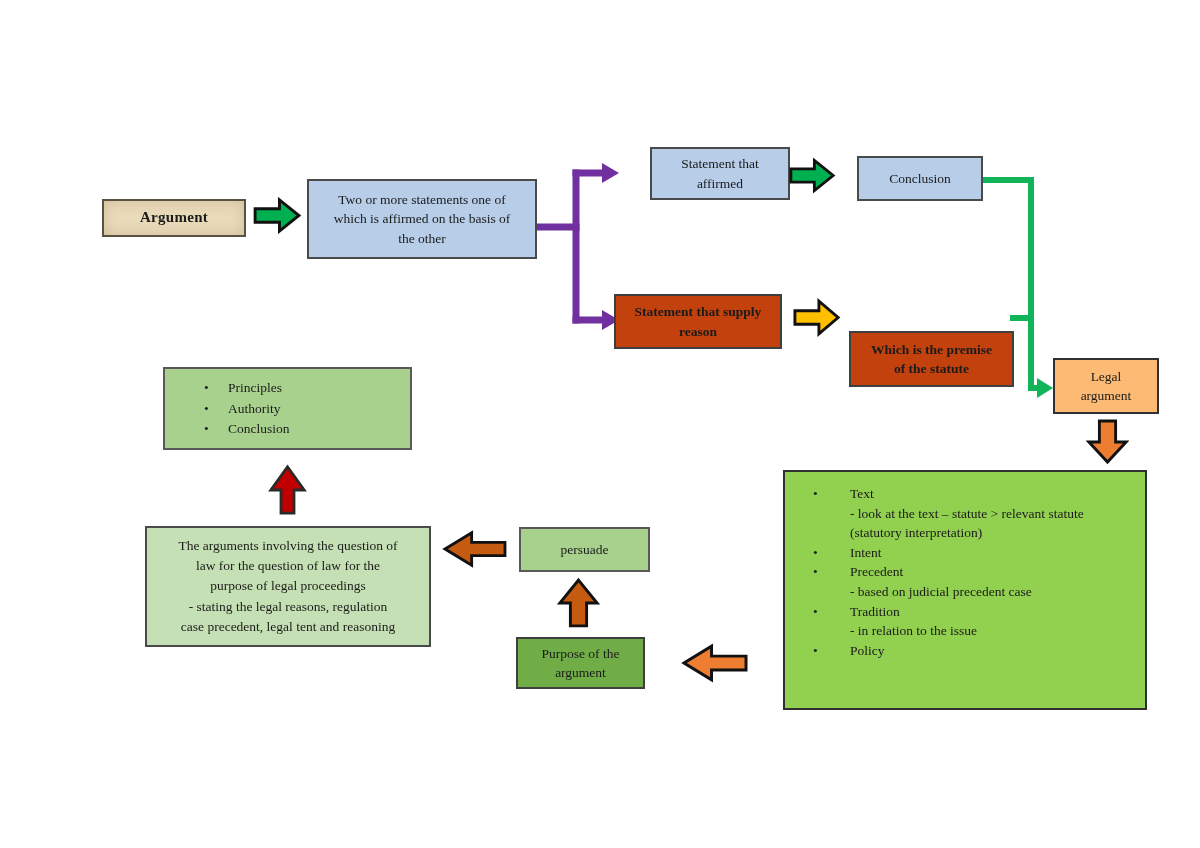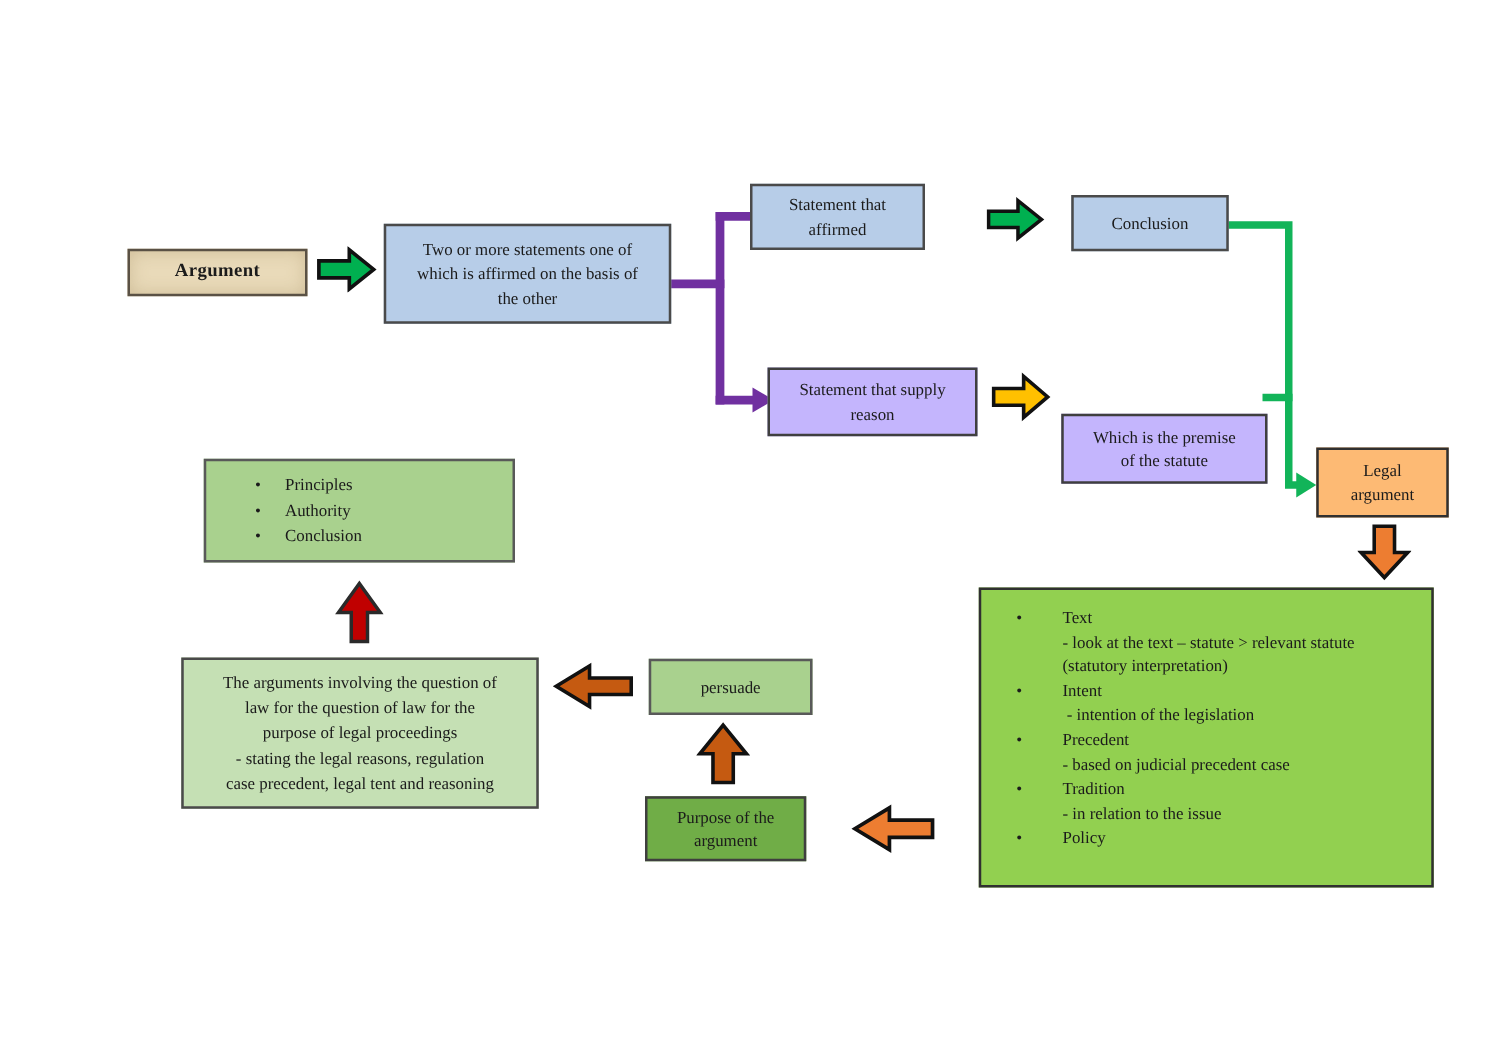--- a/index.html
+++ b/index.html
@@ -8,21 +8,21 @@
     font-family:"Liberation Serif","DejaVu Serif",serif;color:#1b1b1b;overflow:hidden;
   }
   .box{
     position:absolute;box-sizing:border-box;border:2px solid #454545;
     display:flex;flex-direction:column;align-items:center;justify-content:center;
     text-align:center;font-size:13.5px;line-height:1.42;
   }
   .ln{display:block;}
   .box-tan{background:#E9DAB9;border-color:#5a5145;box-shadow:inset 0 0 14px rgba(150,125,80,.30);font-weight:bold;font-size:15px;letter-spacing:.3px;}
   .box-blue{background:#B7CDE8;border-color:#4a4a4a;}
-  .box-yellow{background:#c4b5fd;border-color:#3f3f3f;}
+  .box-yellow{background:#c2410c;border-color:#3f3f3f;font-weight:bold;}
   .box-salmon{background:#fdba74;border-color:#303030;}
   .box-bgreen{background:#92D050;border-color:#303030;}
   .box-mgreen{background:#70AD47;border-color:#3f3f3f;}
   .box-lgreen{background:#A9D18E;border-color:#595959;}
   .box-pgreen{background:#C5E0B4;border-color:#4a4a4a;}
   .list-box{align-items:stretch;justify-content:flex-start;text-align:left;}
   .gb{padding:12px 8px 8px 0;font-size:13.5px;line-height:19.6px;}
   .gb-item{position:relative;padding-left:65px;}
   .gb-bullet{position:absolute;left:28px;top:0;}
   .gb-detail{white-space:pre-wrap;}
@@ -58,21 +58,21 @@
   <div class="box box-tan" style="left:102px;top:199px;width:144px;height:38px;">
     <span>Argument</span>
   </div>
 
   <div class="box box-blue" style="left:307px;top:179px;width:230px;height:80px;">
     <span class="ln">Two or more statements one of</span>
     <span class="ln">which is affirmed on the basis of</span>
     <span class="ln">the other</span>
   </div>
 
-  <div class="box box-blue" style="left:600px;top:147px;width:140px;height:53px;">
+  <div class="box box-blue" style="left:650px;top:147px;width:140px;height:53px;">
     <span class="ln">Statement that</span>
     <span class="ln">affirmed</span>
   </div>
 
   <div class="box box-blue" style="left:857px;top:156px;width:126px;height:45px;">
     <span>Conclusion</span>
   </div>
 
   <div class="box box-yellow" style="left:614px;top:294px;width:168px;height:55px;">
     <span class="ln">Statement that supply</span>
@@ -92,21 +92,20 @@
   <div class="box box-bgreen list-box gb" style="left:783px;top:470px;width:364px;height:240px;">
     <div class="gb-item">
       <span class="gb-bullet">•</span>
       <span>Text</span>
       <div class="gb-detail">- look at the text – statute &gt; relevant statute</div>
       <div class="gb-detail">(statutory interpretation)</div>
     </div>
     <div class="gb-item">
       <span class="gb-bullet">•</span>
       <span>Intent</span>
-      <div class="gb-detail"> - intention of the legislation</div>
     </div>
     <div class="gb-item">
       <span class="gb-bullet">•</span>
       <span>Precedent</span>
       <div class="gb-detail">- based on judicial precedent case</div>
     </div>
     <div class="gb-item">
       <span class="gb-bullet">•</span>
       <span>Tradition</span>
       <div class="gb-detail">- in relation to the issue</div>

